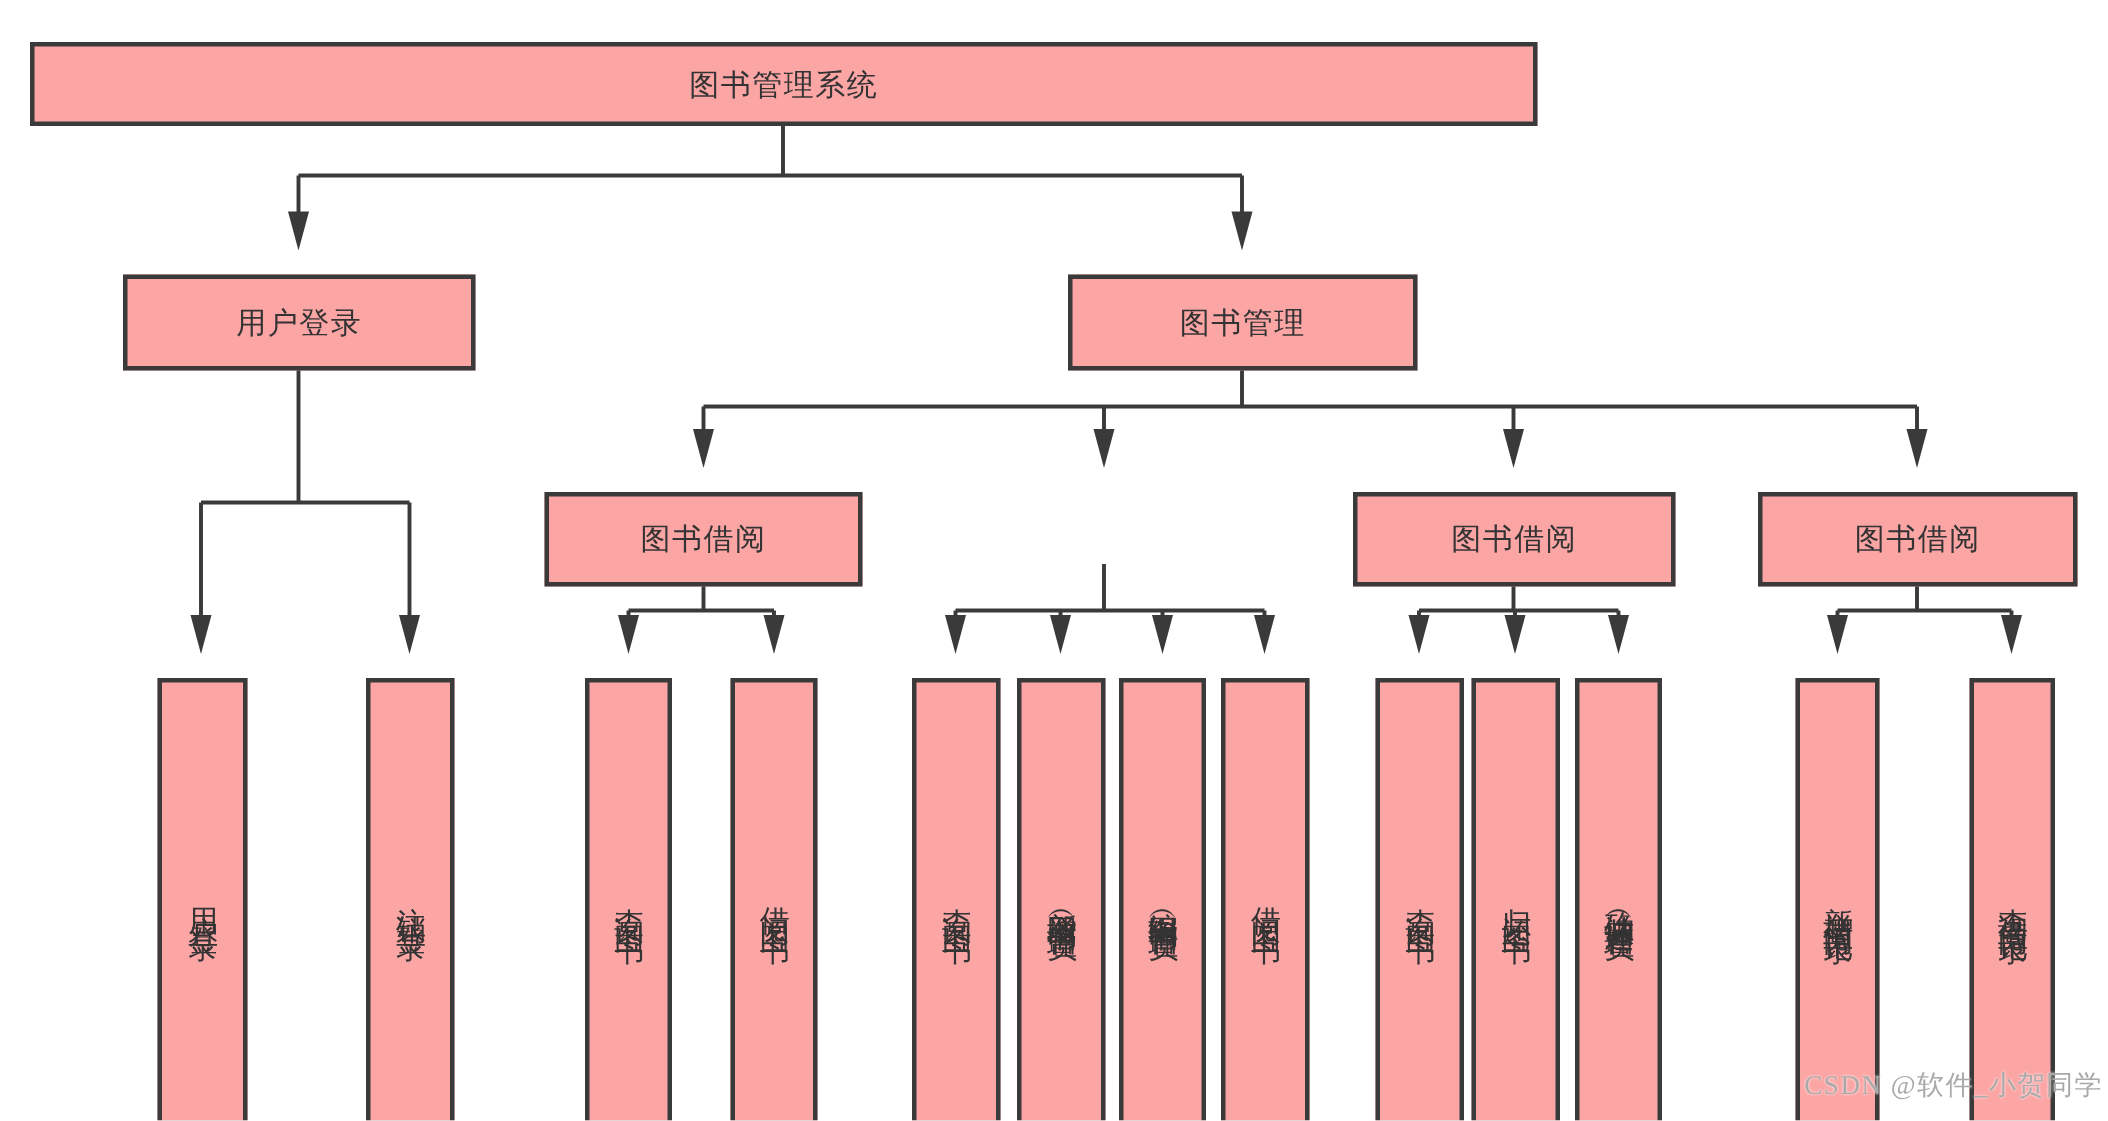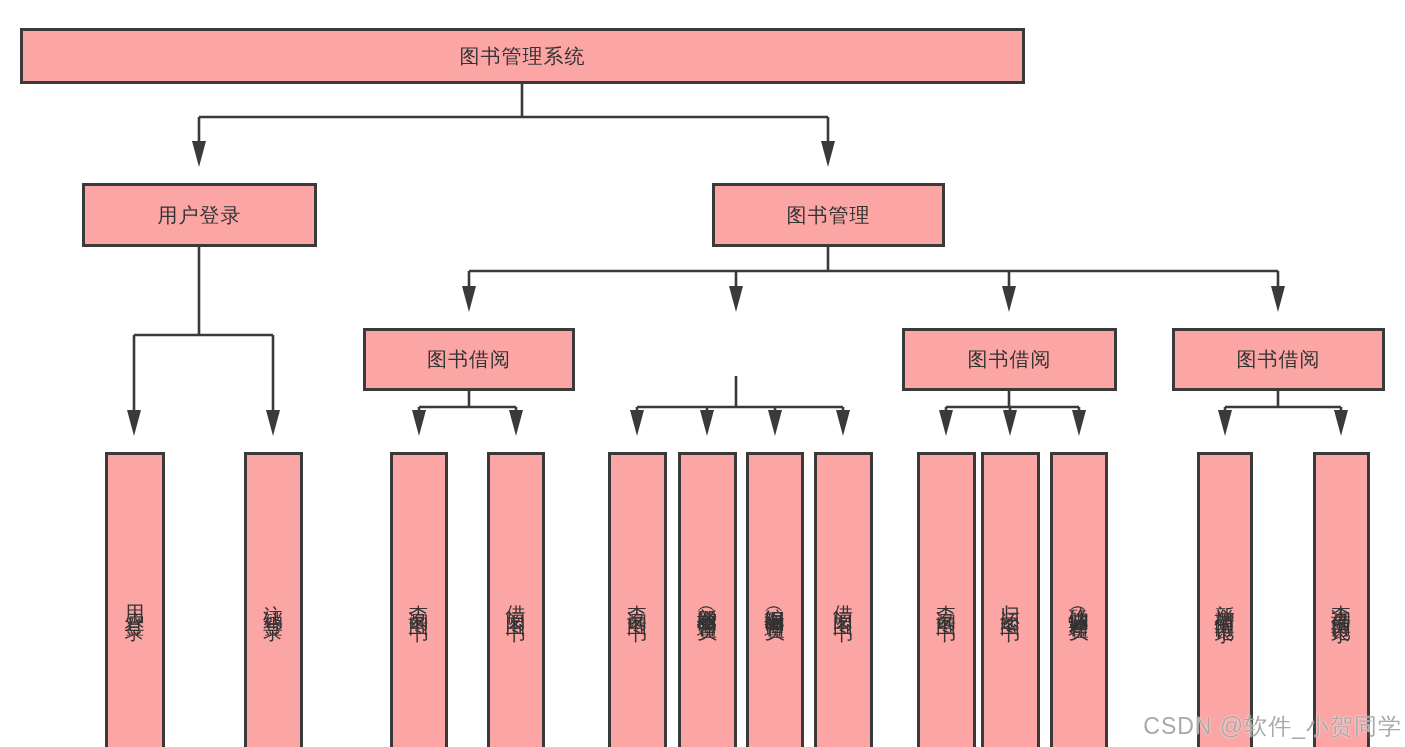--- a/index.html
+++ b/index.html
@@ -31,26 +31,27 @@
     line-height:1;
     text-align:center;
   }
   .root{left:20px;top:13px;width:1005px;height:56px;}
   .lvl1{top:168px;height:64px;}
   .lvl2{top:313px;height:63px;}
   .leaf{top:437px;height:298px;width:58px;}
   #watermark{
     position:absolute;
     right:3px;top:711px;
-    font-size:23px;
+    font-size:18px;
     color:#a9a9a9;
     letter-spacing:1px;
     text-shadow:0 0 2px #ffffff;
     z-index:5;
     white-space:nowrap;
+    font-family:Liberation Serif, serif;
   }
 </style>
 </head>
 <body>
 
 <div id="canvas">
 
   <svg id="wires" viewBox="0 0 1405 747" xmlns="http://www.w3.org/2000/svg" aria-hidden="true">
     <g stroke="#3a3a3a" stroke-width="2.6" fill="none">
 

